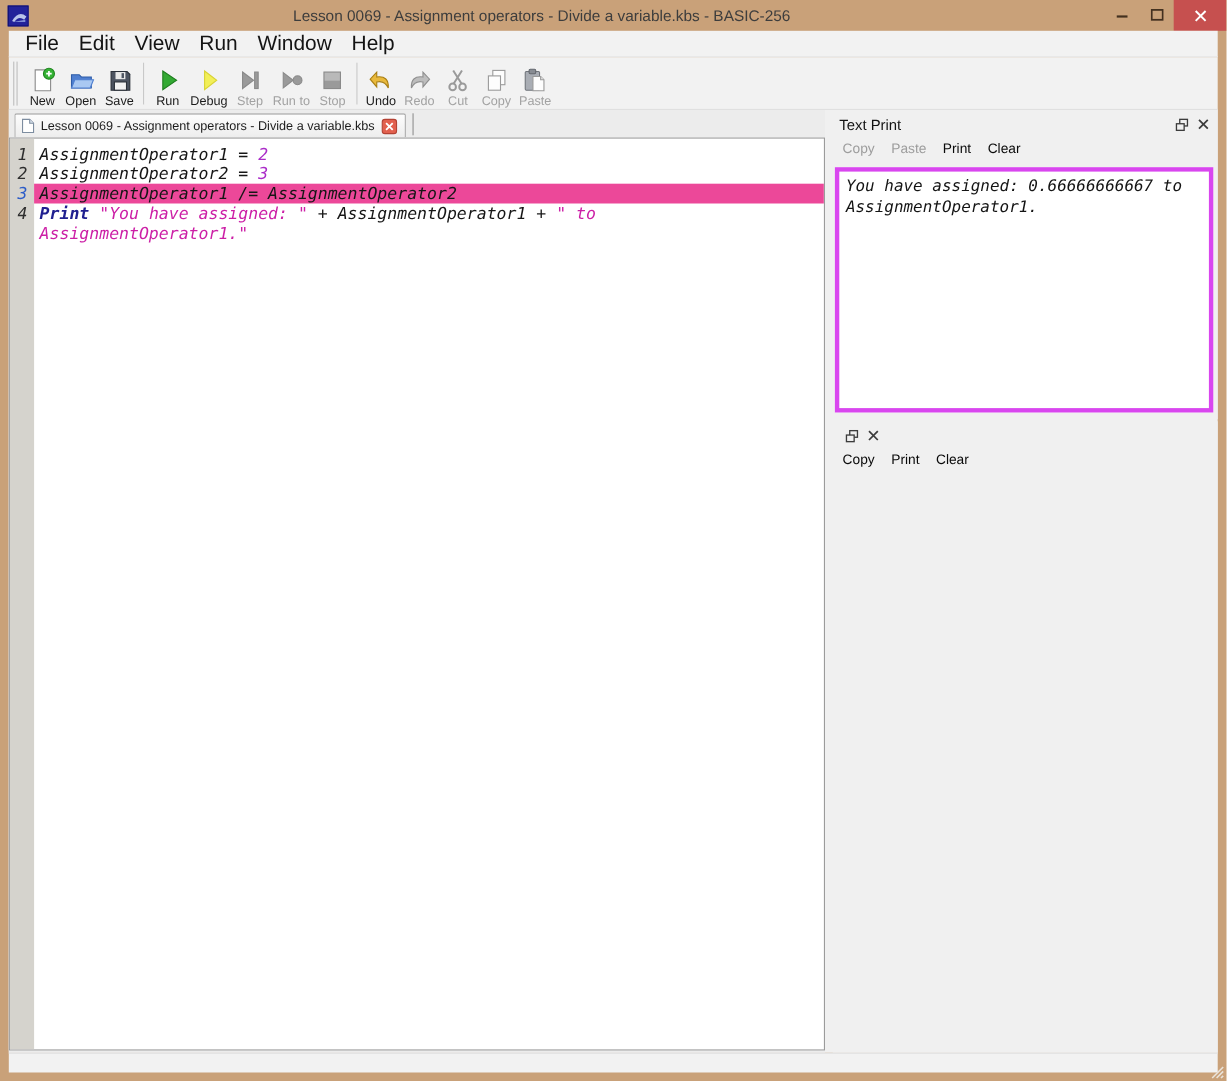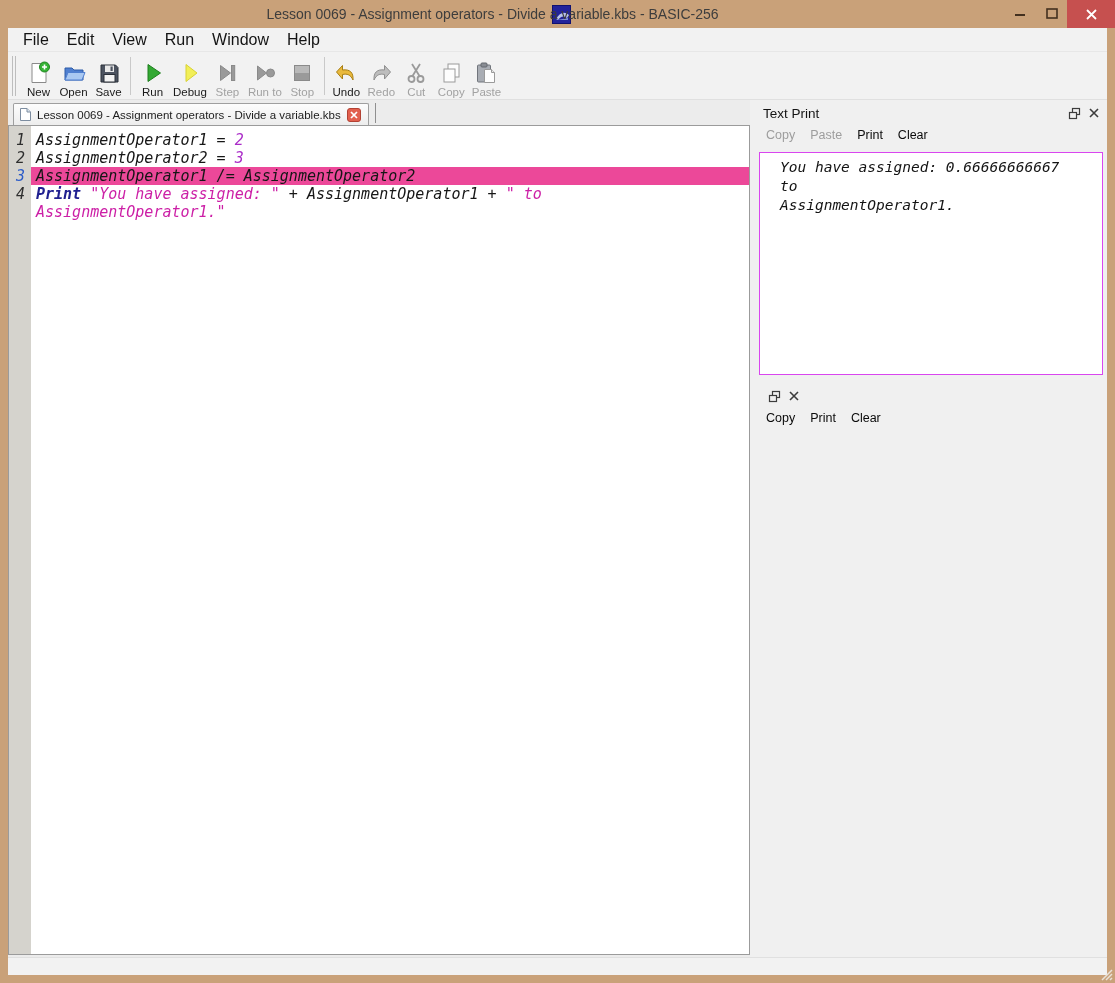--- a/index.html
+++ b/index.html
@@ -4,30 +4,30 @@
 <style>
   * { box-sizing: border-box; margin: 0; padding: 0; }
   html,body { width:1115px; height:983px; overflow:hidden; }
   body {
     position:relative;
     font-family:"Liberation Sans", sans-serif;
     background:#c9a179;
     -webkit-font-smoothing:antialiased;
   }
   
-  .titlebar { position:absolute; left:0; top:0; width:1115px; height:28px; background:#c9a179; display:flex; align-items:center;justify-content:center; }
+  .titlebar { position:absolute; left:0; top:0; width:1115px; height:28px; background:#c9a179; display:flex; align-items:center; }
   .app-icon { width:19px; height:19px; margin-left:7px; background:#23239a; border:1px solid #111170; position:relative; overflow:hidden; flex:0 0 auto; }
   .app-icon svg { position:absolute; left:0; top:0; }
   .title-text { position:absolute; left:0; right:130px; top:0; height:28px; line-height:28px; text-align:center; font-size:14px; color:#3d3d3d; white-space:nowrap; }
   .win-btns { position:absolute; right:0; top:0; height:28px; display:flex; }
   .win-btn { width:31px; height:28px; display:flex; align-items:center; justify-content:center; cursor:default; }
   .win-btn.close { width:48px; background:#c6504f; }
   
   .menubar { position:absolute; left:8px; top:28px; width:1099px; height:24px; background:#f2f2f2; display:flex; align-items:center; padding-left:6px; border-bottom:1px solid #e7e7e7; }
-  .menu-item { font-size:16px; color:#141414; padding:3px 9px; }
+  .menu-item { font-size:19px; color:#141414; padding:3px 9px; }
   
   .toolbar { position:absolute; left:8px; top:52px; width:1099px; height:48px; background:#f2f2f2; display:flex; align-items:center; border-bottom:1px solid #e0e0e0; }
   .tb-handle { width:4px; height:40px; margin:0 5px 0 4px; border-left:1px solid #bdbdbd; border-right:1px solid #bdbdbd; }
   .tb-btn { min-width:35px; height:44px; display:flex; flex-direction:column; align-items:center; justify-content:flex-end; padding:1px 3px 0 3px; }
   .tb-btn .ticon { width:26px; height:26px; display:flex; align-items:center; justify-content:center; }
   .tb-btn .tlabel { font-size:11.5px; margin-top:0px; color:#1a1a1a; white-space:nowrap; }
   .tb-btn.disabled .tlabel { color:#a2a2a2; }
   .tb-sep { width:1px; height:38px; background:#c9c9c9; margin:0 4px; }
   
   .central { position:absolute; left:8px; top:100px; width:1099px; height:857px; background:#f0f0f0; }
@@ -51,21 +51,21 @@
   .tok-number  { color:#aa2cc8; }
   
   .right-pane { position:absolute; left:749px; top:0; width:350px; height:857px; }
   .dock { position:absolute; left:0; width:350px; background:#f0f0f0; }
   .dock-header { height:24px; display:flex; align-items:center; padding:2px 4px 0 6px; }
   .dock-title { font-size:13.5px; color:#141414; flex:1; }
   .dock-icon { width:18px; height:16px; display:flex; align-items:center; justify-content:center; margin-left:2px; }
   .dock-btnrow { height:22px; display:flex; align-items:center; padding-left:9px; }
   .dock-btn { font-size:12.5px; color:#0a0a0a; margin-right:15px; }
   .dock-btn.disabled { color:#9d9d9d; }
-  .dock-text-content { position:absolute; left:2px; right:4px; top:52px; height:223px; background:#ffffff; border:1px solid #d946ef; padding:5px 20px; font:italic 14.5px/19px "DejaVu Sans Mono", monospace; color:#141414; white-space:pre-wrap; }
+  .dock-text-content { position:absolute; left:2px; right:4px; top:52px; height:223px; background:#ffffff; border:4px solid #d946ef; padding:5px 6px; font:italic 14.5px/19px "DejaVu Sans Mono", monospace; color:#141414; white-space:pre-wrap; }
   #dock-text { top:0; height:281px; }
   #dock-graphics { top:283px; height:574px; }
   
   .statusbar { position:absolute; left:8px; top:957px; width:1099px; height:18px; background:#f2f2f2; border-top:1px solid #e0e0e0; }
   .resize-grip { position:absolute; right:2px; bottom:2px; width:15px; height:15px; }
 </style>
 </head>
 <body>
 
 <div class="titlebar">

